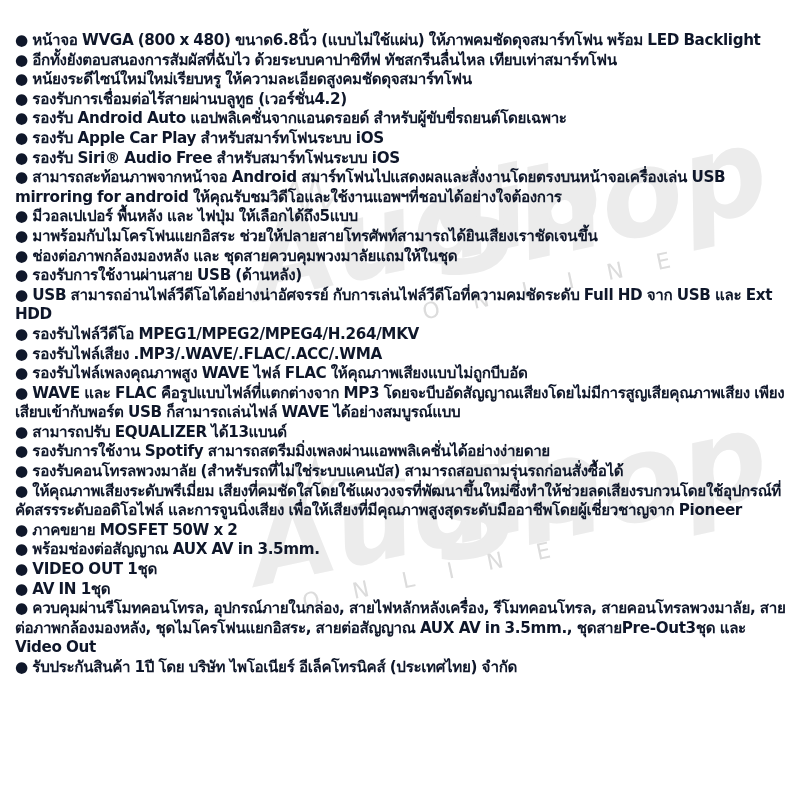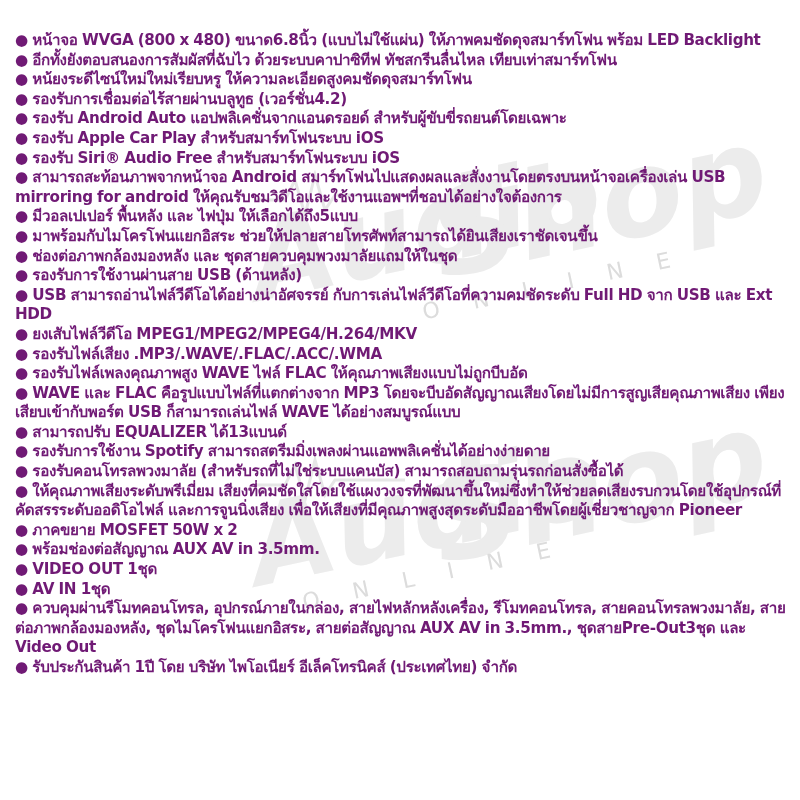--- a/index.html
+++ b/index.html
@@ -56,21 +56,21 @@
     .spec-list {
       list-style: none;
       margin: 0;
       padding: 0;
     }
     .spec-item {
       font-family: "DejaVu Sans", sans-serif;
       font-weight: bold;
       font-size: 15.2px;
       line-height: 19.6px;
-      color: #701a75;
+      color: #0f172a;
       letter-spacing: -0.35px;
       word-spacing: -0.5px;
     }
     .bullet {
       display: inline;
     }
   </style>
 </head>
 <body>
 
@@ -99,21 +99,21 @@
     <li class="spec-item"><span class="bullet">●</span> <span>รองรับการเชื่อมต่อไร้สายผ่านบลูทูธ (เวอร์ชั่น4.2)</span></li>
     <li class="spec-item"><span class="bullet">●</span> <span>รองรับ Android Auto แอปพลิเคชั่นจากแอนดรอยด์ สำหรับผู้ขับขี่รถยนต์โดยเฉพาะ</span></li>
     <li class="spec-item"><span class="bullet">●</span> <span>รองรับ Apple Car Play สำหรับสมาร์ทโฟนระบบ iOS</span></li>
     <li class="spec-item"><span class="bullet">●</span> <span>รองรับ Siri® Audio Free สำหรับสมาร์ทโฟนระบบ iOS</span></li>
     <li class="spec-item"><span class="bullet">●</span> <span>สามารถสะท้อนภาพจากหน้าจอ Android สมาร์ทโฟนไปแสดงผลและสั่งงานโดยตรงบนหน้าจอเครื่องเล่น USB mirroring for android ให้คุณรับชมวิดีโอและใช้งานแอพฯที่ชอบได้อย่างใจต้องการ</span></li>
     <li class="spec-item"><span class="bullet">●</span> <span>มีวอลเปเปอร์ พื้นหลัง และ ไฟปุ่ม ให้เลือกได้ถึง5แบบ</span></li>
     <li class="spec-item"><span class="bullet">●</span> <span>มาพร้อมกับไมโครโฟนแยกอิสระ ช่วยให้ปลายสายโทรศัพท์สามารถได้ยินเสียงเราชัดเจนขึ้น</span></li>
     <li class="spec-item"><span class="bullet">●</span> <span>ช่องต่อภาพกล้องมองหลัง และ ชุดสายควบคุมพวงมาลัยแถมให้ในชุด</span></li>
     <li class="spec-item"><span class="bullet">●</span> <span>รองรับการใช้งานผ่านสาย USB (ด้านหลัง)</span></li>
     <li class="spec-item"><span class="bullet">●</span> <span>USB สามารถอ่านไฟล์วีดีโอได้อย่างน่าอัศจรรย์ กับการเล่นไฟล์วีดีโอที่ความคมชัดระดับ Full HD จาก USB และ Ext HDD</span></li>
-    <li class="spec-item"><span class="bullet">●</span> <span>ยงเสับไฟล์วีดีโอ MPEG1/MPEG2/MPEG4/H.264/MKV</span></li>
+    <li class="spec-item"><span class="bullet">●</span> <span>รองรับไฟล์วีดีโอ MPEG1/MPEG2/MPEG4/H.264/MKV</span></li>
     <li class="spec-item"><span class="bullet">●</span> <span>รองรับไฟล์เสียง .MP3/.WAVE/.FLAC/.ACC/.WMA</span></li>
     <li class="spec-item"><span class="bullet">●</span> <span>รองรับไฟล์เพลงคุณภาพสูง WAVE ไฟล์ FLAC ให้คุณภาพเสียงแบบไม่ถูกบีบอัด</span></li>
     <li class="spec-item"><span class="bullet">●</span> <span>WAVE และ FLAC คือรูปแบบไฟล์ที่แตกต่างจาก MP3 โดยจะบีบอัดสัญญาณเสียงโดยไม่มีการสูญเสียคุณภาพเสียง เพียงเสียบเข้ากับพอร์ต USB ก็สามารถเล่นไฟล์ WAVE ได้อย่างสมบูรณ์แบบ</span></li>
     <li class="spec-item"><span class="bullet">●</span> <span>สามารถปรับ EQUALIZER ได้13แบนด์</span></li>
     <li class="spec-item"><span class="bullet">●</span> <span>รองรับการใช้งาน Spotify สามารถสตรีมมิ่งเพลงผ่านแอพพลิเคชั่นได้อย่างง่ายดาย</span></li>
     <li class="spec-item"><span class="bullet">●</span> <span>รองรับคอนโทรลพวงมาลัย (สำหรับรถที่ไม่ใช่ระบบแคนบัส) สามารถสอบถามรุ่นรถก่อนสั่งซื้อได้</span></li>
     <li class="spec-item"><span class="bullet">●</span> <span>ให้คุณภาพเสียงระดับพรีเมี่ยม เสียงที่คมชัดใสโดยใช้แผงวงจรที่พัฒนาขึ้นใหม่ซึ่งทำให้ช่วยลดเสียงรบกวนโดยใช้อุปกรณ์ที่คัดสรรระดับออดิโอไฟล์ และการจูนนิ่งเสียง เพื่อให้เสียงที่มีคุณภาพสูงสุดระดับมืออาชีพโดยผู้เชี่ยวชาญจาก Pioneer</span></li>
     <li class="spec-item"><span class="bullet">●</span> <span>ภาคขยาย MOSFET 50W x 2</span></li>
     <li class="spec-item"><span class="bullet">●</span> <span>พร้อมช่องต่อสัญญาณ AUX AV in 3.5mm.</span></li>
     <li class="spec-item"><span class="bullet">●</span> <span>VIDEO OUT 1ชุด</span></li>

